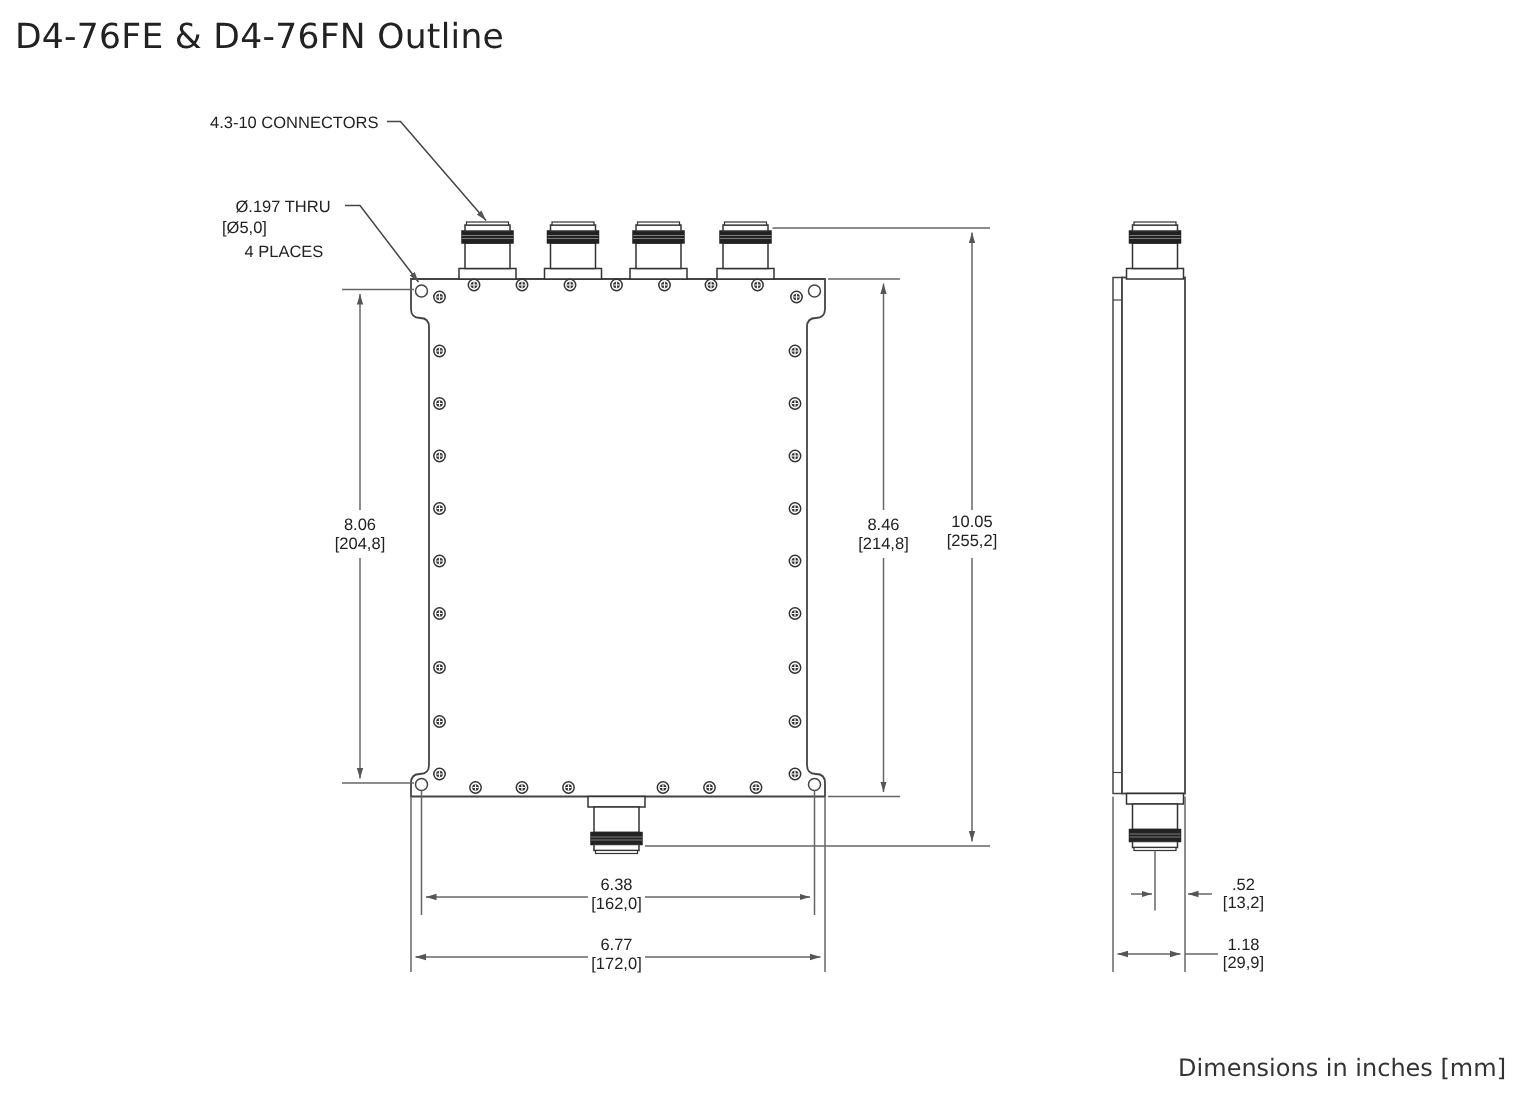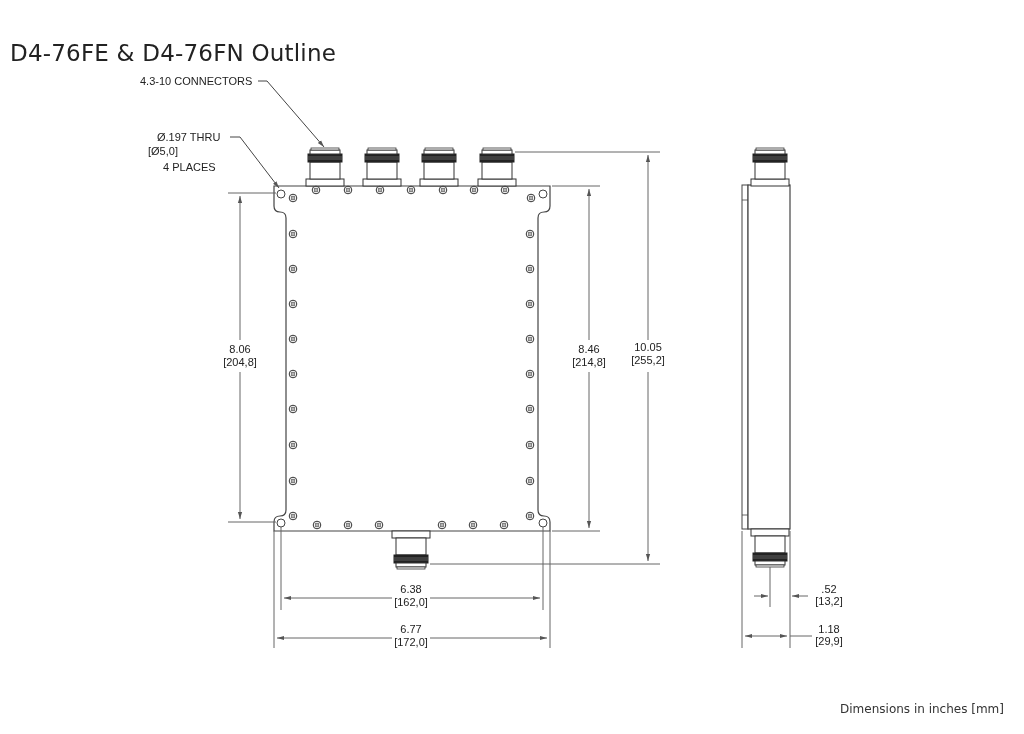--- a/index.html
+++ b/index.html
@@ -1,18 +1,18 @@
 <!DOCTYPE html>
 <html><head>
 <meta charset="utf-8">
 <style>
   html, body { margin:0; padding:0; background:#ffffff; }
   body { width:1024px; height:734px; position:relative; overflow:hidden; font-family:"DejaVu Sans", sans-serif; }
-  .title { position:absolute; left:10px; top:12px; font-size:23px; color:#222; letter-spacing:0.2px; font-family:"DejaVu Sans", sans-serif;margin-top:28px; }
-  .footnote { position:absolute; right:20px; top:702px; font-size:12px; color:#333; font-family:"DejaVu Sans", sans-serif; }
+  .title { position:absolute; left:10px; top:12px; font-size:23px; color:#222; letter-spacing:0.2px; font-family:"DejaVu Sans", sans-serif; }
+  .footnote { position:absolute; right:20px; top:702px; font-size:16px; color:#333; font-family:"DejaVu Sans", sans-serif; }
   svg { position:absolute; left:0; top:0; }
   svg text { font-family:"Liberation Sans", sans-serif; font-size:11px; fill:#222; }
 </style>
 </head>
 <body>
 
 <div class="title">D4-76FE &amp; D4-76FN Outline</div>
 
 <svg width="1024" height="734" viewBox="0 0 1024 734">
   <defs>

